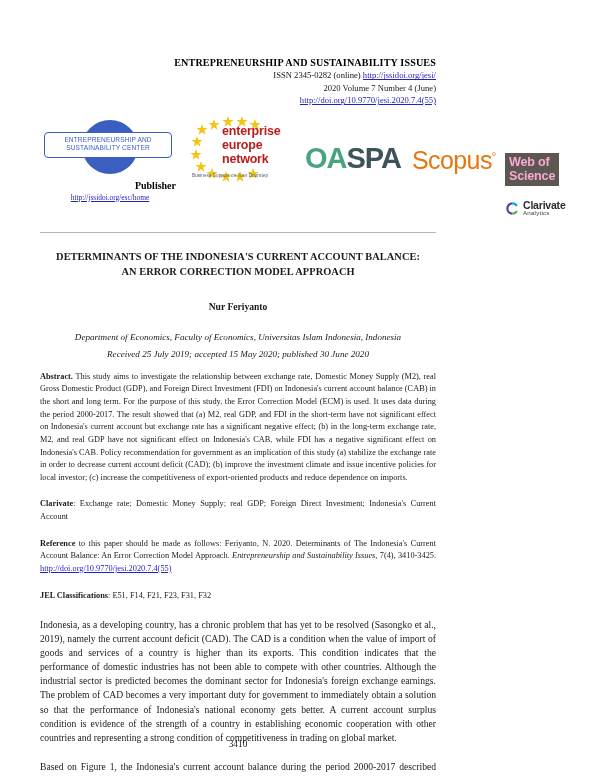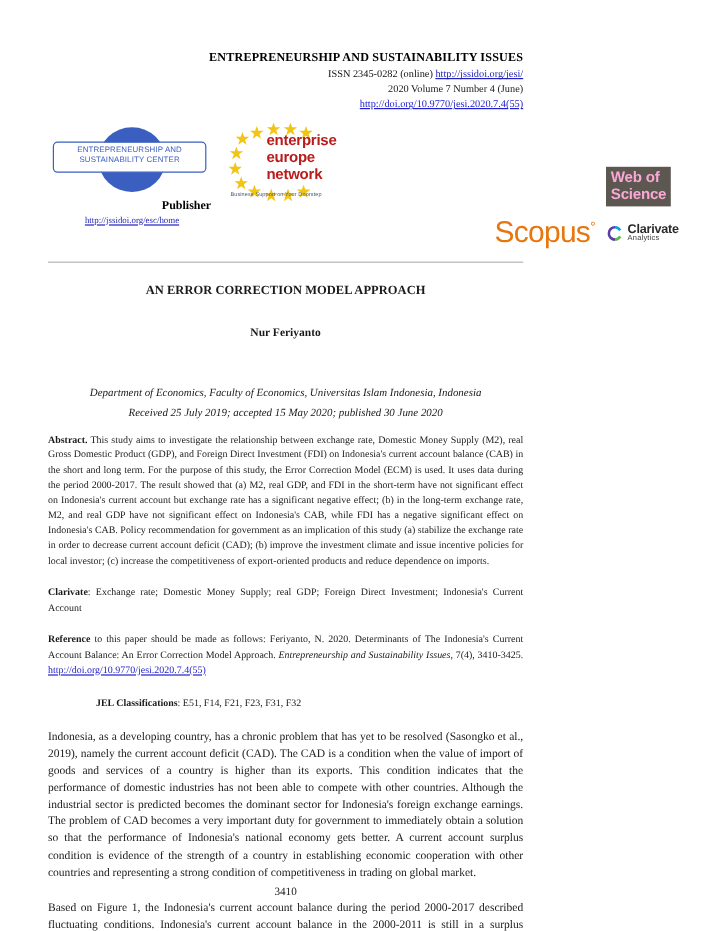--- a/index.html
+++ b/index.html
@@ -14,21 +14,21 @@
     color: #1a1a1a;
     position: relative;
     overflow: hidden;
   }
   .page {
     width: 476px;
     height: 776px;
     background: #fff;
     position: relative;
     box-sizing: border-box;
-    padding: 0 40px;
+    padding: 14px 40px;
   }
 
   
   .journal-header {
     padding-top: 42px;
     text-align: right;
     line-height: 1.33;
   }
   .journal-title {
     font-weight: bold;
@@ -164,21 +164,20 @@
 
   
   .scopus-logo {
     position: absolute;
     left: 372px;
     top: 30px;
     font-family: "Liberation Sans", sans-serif;
     font-size: 25px;
     color: #e8760f;
     letter-spacing: -0.6px;
-    margin-top: 48px;
   }
   .scopus-logo sup {
     font-size: 11px;
     vertical-align: super;
   }
 
   
   .wos-logo {
     position: absolute;
     left: 465px;
@@ -238,21 +237,21 @@
   .author-name {
     text-align: center;
     font-weight: bold;
     font-size: 9.6px;
     margin-top: 22px;
   }
   .affiliation {
     text-align: center;
     font-style: italic;
     font-size: 9.1px;
-    margin-top: 39px;
+    margin-top: 20px;
   }
   .email-line {
     text-align: center;
     font-style: italic;
     font-size: 9.1px;
     margin-top: 23px;
   }
   .email-line .email-addr {
     color: #4444cc;
     text-decoration: underline;
@@ -283,21 +282,20 @@
     font-size: 8.3px;
     line-height: 1.52;
     text-align: justify;
   }
   .ref-block i { font-style: italic; }
   .ref-block .linkish { color: #2222cc; }
   .jel-block {
     margin-top: 15px;
     font-size: 8.3px;
     line-height: 1.52;
-    margin-left: 40px;
   }
 
   
   .section-head {
     margin-top: 31px;
     font-weight: bold;
     font-size: 9.6px;
   }
   .body-par {
     margin-top: 15px;
@@ -367,20 +365,21 @@
         </g>
       </svg>
       <div class="een-text">
         <div>enterprise</div>
         <div>europe</div>
         <div>network</div>
       </div>
       <div class="een-tag">Business Support on Your Doorstep</div>
     </div>
 
+    <div class="oaspa-logo"><span class="seg-a">OA</span><span class="seg-b">SPA</span></div>
 
     <div class="scopus-logo"><span>Scopus</span><sup>°</sup></div>
 
     <div class="wos-logo">Web of Science</div>
 
     <div class="clarivate-logo">
       <svg class="clarivate-mark" viewBox="0 0 24 24">
         <path d="M12 2.5 A9.5 9.5 0 0 0 12 21.5" fill="none" stroke="#5b3fa0" stroke-width="4"></path>
         <path d="M12 21.5 A9.5 9.5 0 0 0 20 16.5" fill="none" stroke="#57b947" stroke-width="4"></path>
         <path d="M20 7.5 A9.5 9.5 0 0 0 12 2.5" fill="none" stroke="#00a7e1" stroke-width="4"></path>
@@ -388,20 +387,21 @@
       <div class="clarivate-text">
         <div class="clarivate-name">Clarivate</div>
         <div class="clarivate-sub">Analytics</div>
       </div>
     </div>
   </div>
 
   <hr class="hr-rule">
 
   <div class="paper-title">
+    <div>DETERMINANTS OF THE INDONESIA'S CURRENT ACCOUNT BALANCE:</div>
     <div>AN ERROR CORRECTION MODEL APPROACH</div>
   </div>
 
   <div class="author-name">Nur Feriyanto</div>
 
   <div class="affiliation">Department of Economics, Faculty of Economics, Universitas Islam Indonesia, Indonesia</div>
 
 
   <div class="dates-line">Received 25 July 2019; accepted 15 May 2020; published 30 June 2020</div>
 

